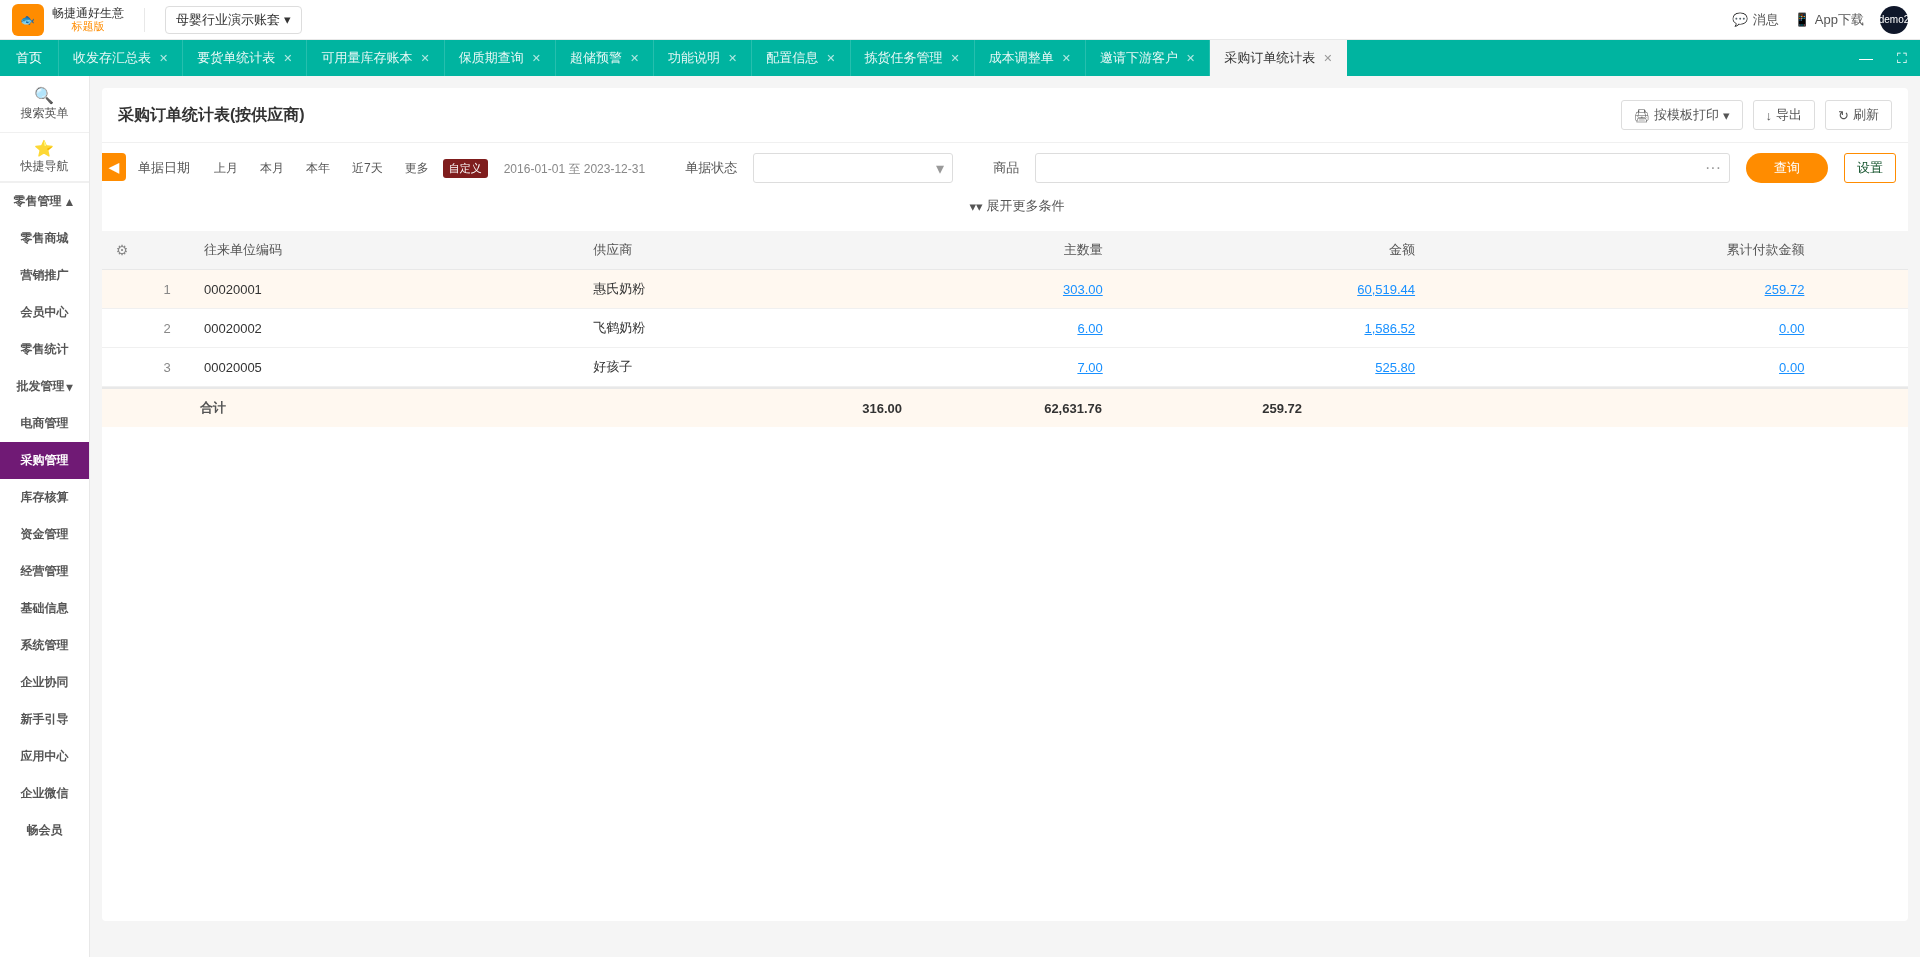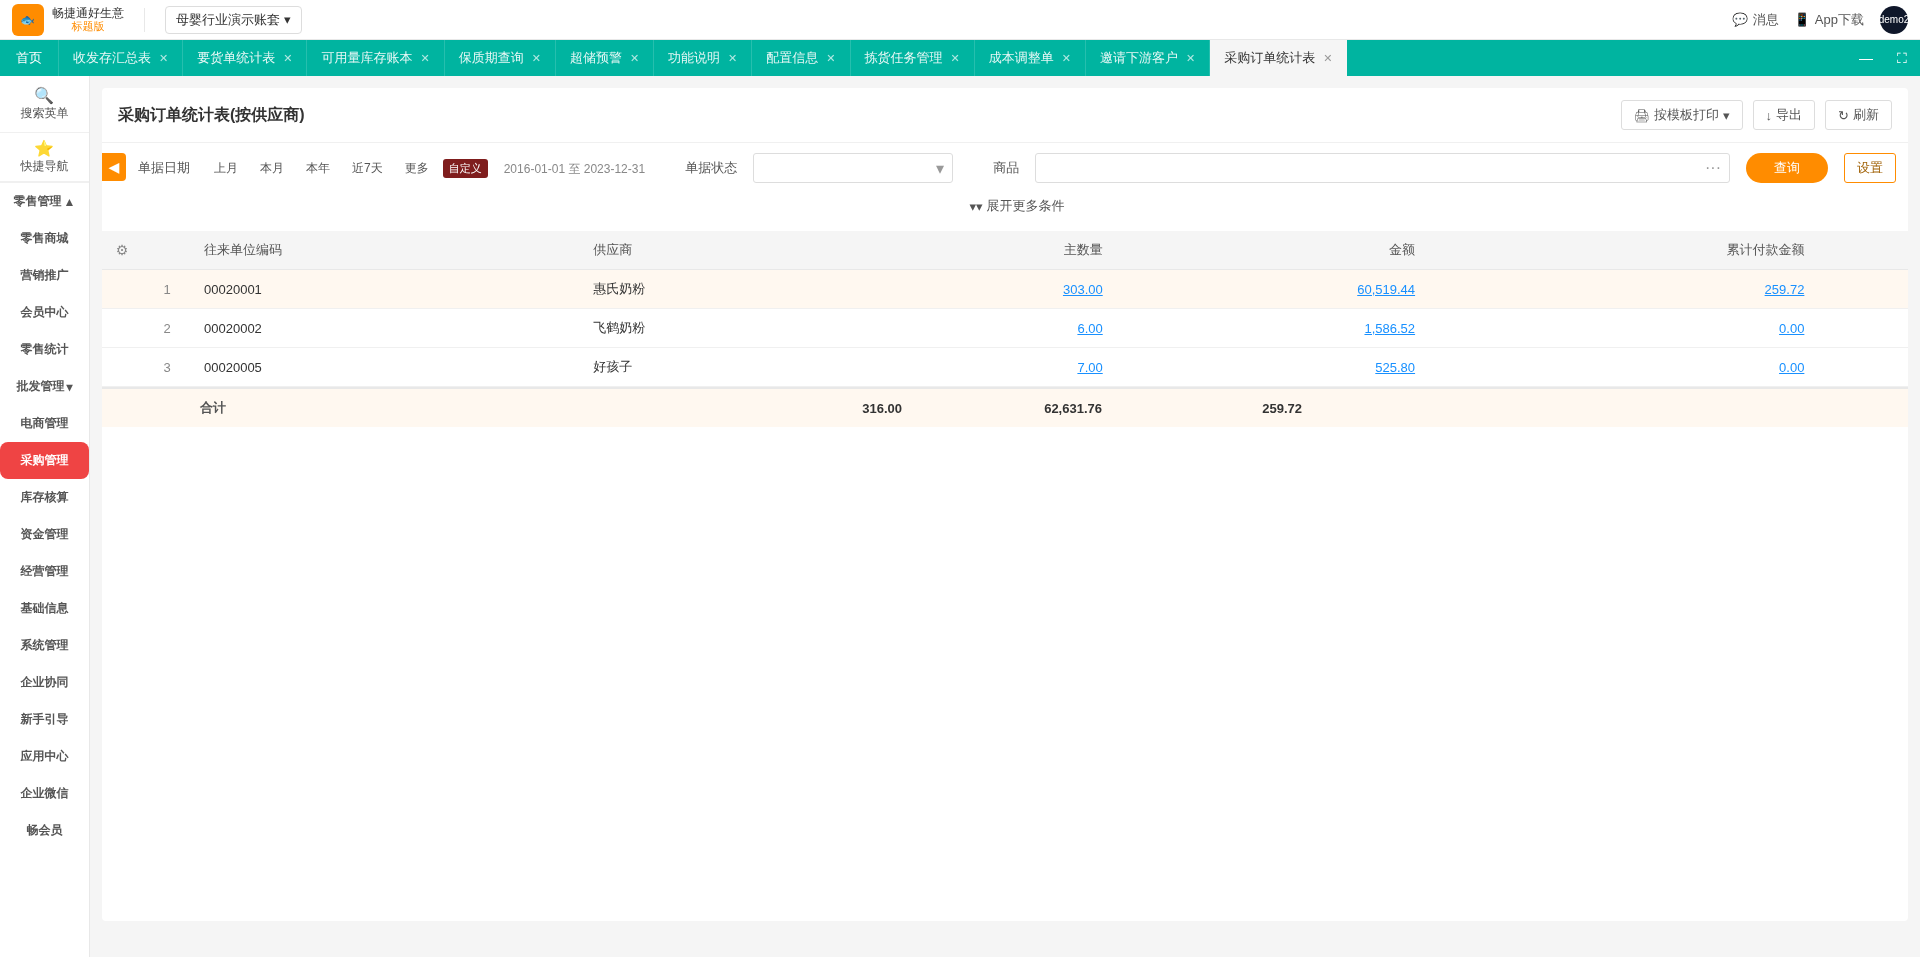--- a/index.html
+++ b/index.html
@@ -163,21 +163,21 @@
       text-align: center;
       font-size: 12px;
       color: #555;
       cursor: pointer;
       display: flex;
       flex-direction: column;
       align-items: center;
       gap: 3px;
       font-weight: bold;
     }
-    .sidebar-item.active { background: #ef4444; color: white; border-radius: 8px; }
+    .sidebar-item.active { background: #701a75; color: white; }
     .sidebar-item-with-arrow {
       display: flex;
       align-items: center;
       justify-content: center;
       gap: 2px;
     }
     .sidebar-divider { height: 1px; background: #f0f0f0; }
 
     
     .content-area {
@@ -312,21 +312,21 @@
       padding: 5px 12px;
       border-radius: 3px;
       cursor: pointer;
       font-size: 13px;
       display: flex;
       align-items: center;
       gap: 4px;
     }
     .btn-orange-outline {
       background: white;
-      color: #a16207;
+      color: #14532d;
       border: 1px solid #ff8c00;
       padding: 5px 12px;
       border-radius: 3px;
       cursor: pointer;
       font-size: 13px;
     }
 
     .toggle-left-btn {
       width: 24px;
       height: 28px;

